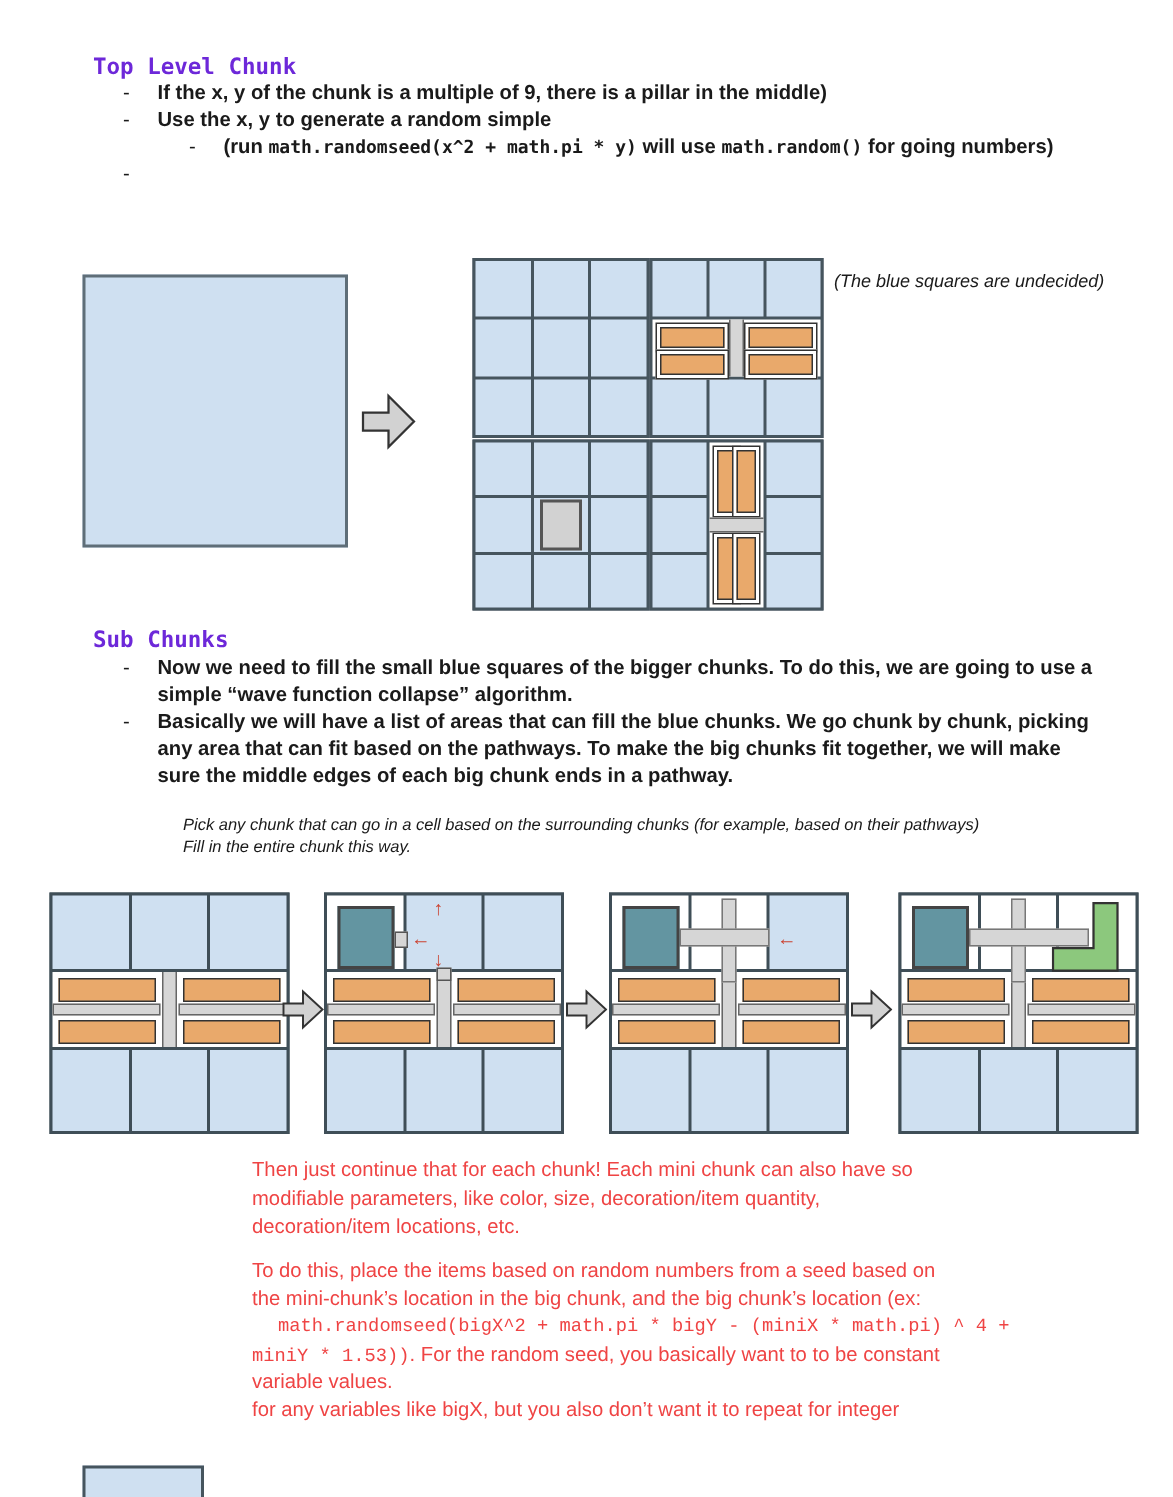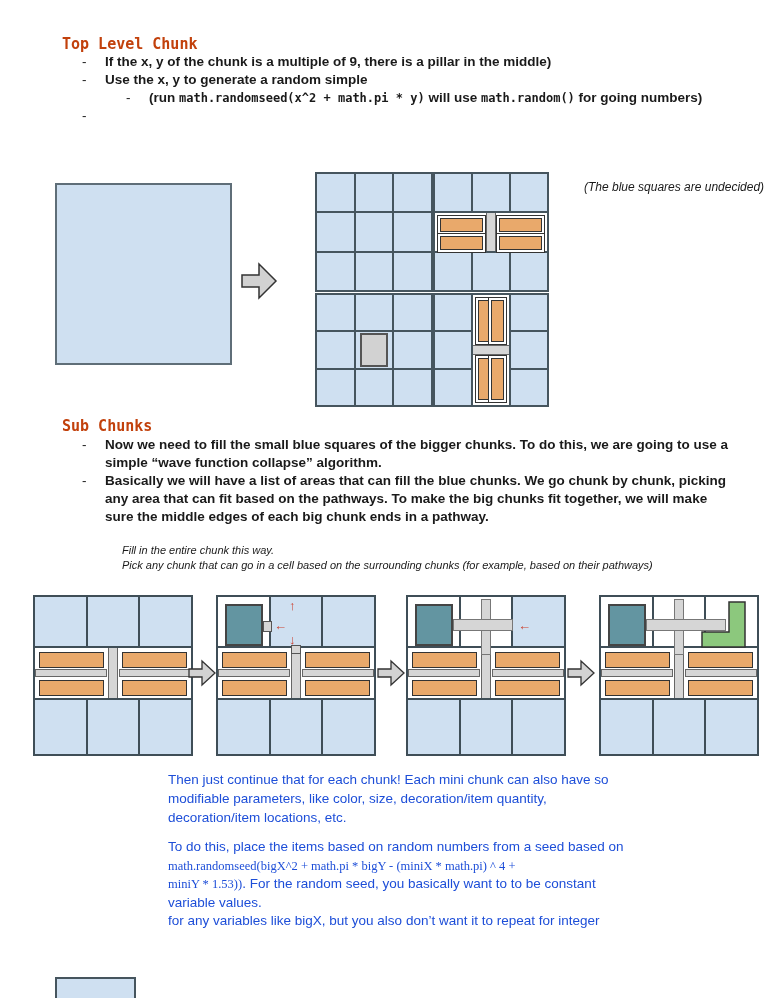--- a/index.html
+++ b/index.html
@@ -1,19 +1,19 @@
 <!DOCTYPE html>
 <html><head>
 <meta charset="utf-8">
 <style>
   html,body{margin:0;padding:0;background:#fff;}
   .page{position:relative;width:782px;height:998px;background:#ffffff;overflow:hidden;
         font-family:"Liberation Sans",sans-serif;color:#111;}
   .h-mono{position:absolute;font-family:"DejaVu Sans Mono","Liberation Mono",monospace;
-          font-weight:bold;font-size:15px;color:#c2410c;}
+          font-weight:bold;font-size:15px;color:#6d28d9;}
   .blist{position:absolute;font-size:13.5px;line-height:18px;color:#1a1a1a;}
   .bullet{display:flex;}
   .bullet .dash{width:23px;flex:none;text-align:left;padding-left:4px;}
   .bullet .btext{white-space:pre-line;font-weight:bold;}
   .sub{margin-left:44px;}
   .icode{font-family:"DejaVu Sans Mono","Liberation Mono",monospace;font-size:12px;}
   .cap-italic{position:absolute;font-style:italic;color:#1a1a1a;}
 
   
   .grid33{position:absolute;display:grid;grid-template-columns:repeat(3,1fr);
@@ -67,24 +67,24 @@
   .path{position:absolute;background:#d6d6d6;border:1px solid #777;box-sizing:border-box;}
   .redarrow{position:absolute;color:#c43;font-size:13px;font-weight:bold;line-height:13px;}
 
   .bigsquare{position:absolute;left:55px;top:183px;width:177px;height:182px;
              background:#cfe0f1;border:2px solid #5f6e78;box-sizing:border-box;}
   .blockarrow{position:absolute;}
   .nextblue{position:absolute;left:55px;top:977px;width:77px;height:30px;
             background:#cfe0f1;border:2px solid #46555e;}
 
   
-  .btxt{position:absolute;left:168px;font-size:13.5px;line-height:19px;color:#1d4ed8;}
+  .btxt{position:absolute;left:168px;font-size:13.5px;line-height:19px;color:#ef4444;}
   .btxt .pre{white-space:pre-line;}
   .p2line{height:18.5px;}
-  .codeline{font-family:Liberation Serif, serif;font-size:12.5px;}
+  .codeline{font-family:Liberation Mono, monospace;font-size:12.5px;text-align:right;}
 </style>
 </head>
 <body>
 
 <div class="page">
 
   <div class="h-mono" style="left:62px;top:35px;">Top Level Chunk</div>
 
   <div class="blist" style="left:78px;top:53px;width:676px;">
     <div class="bullet">
@@ -177,41 +177,41 @@
       <div class="hstrip1"></div>
     </div>
     <div class="cell"></div>
       <div class="cell"></div>
     <div class="cell"></div>
       <div class="cell"></div>
     <div class="cell"></div>
       <div class="cell"></div>
   </div>
 
-  <div class="cap-italic" style="left:556px;top:180px;font-size:12px;margin-left:28px;">(The blue squares are undecided)</div>
+  <div class="cap-italic" style="left:556px;top:180px;font-size:12px;">(The blue squares are undecided)</div>
 
   <div class="h-mono" style="left:62px;top:417px;">Sub Chunks</div>
 
   <div class="blist" style="left:78px;top:436px;width:676px;">
     <div class="bullet">
       <span class="dash">-</span>
       <span class="btext">Now we need to fill the small blue squares of the bigger chunks. To do this, we are going to use a
 simple “wave function collapse” algorithm.</span>
     </div>
     <div class="bullet">
       <span class="dash">-</span>
       <span class="btext">Basically we will have a list of areas that can fill the blue chunks. We go chunk by chunk, picking
 any area that can fit based on the pathways. To make the big chunks fit together, we will make
 sure the middle edges of each big chunk ends in a pathway.</span>
     </div>
   </div>
 
   <div class="cap-italic" style="left:122px;top:543px;font-size:11px;line-height:15px;">
+    <div>Pick any chunk that can go in a cell based on the surrounding chunks (for example, based on their pathways)</div>
     <div>Fill in the entire chunk this way.</div>
-    <div>Pick any chunk that can go in a cell based on the surrounding chunks (for example, based on their pathways)</div>
   </div>
 
   <div class="panel" style="left:33px;top:595px;">
     <div class="cell"></div>
       <div class="cell"></div>
       <div class="cell"></div>
     <div class="band2">
       <div class="orect tl"></div>
         <div class="orect tr"></div>
       <div class="orect bl"></div>
@@ -308,20 +308,21 @@
   </div>
 
   <div class="btxt" style="top:770px;width:505px;">
     <div class="pre">Then just continue that for each chunk! Each mini chunk can also have so
 modifiable parameters, like color, size, decoration/item quantity,
 decoration/item locations, etc.</div>
   </div>
 
   <div class="btxt" style="top:838px;width:505px;line-height:18.5px;">
     <div class="p2line">To do this, place the items based on random numbers from a seed based on</div>
+    <div class="p2line">the mini-chunk’s location in the big chunk, and the big chunk’s location (ex:</div>
     <div class="p2line codeline">math.randomseed(bigX^2 + math.pi * bigY - (miniX * math.pi) ^ 4 +</div>
     <div class="p2line"><span class="codeline">miniY * 1.53))</span><span>. For the random seed, you basically want to to be constant</span></div>
     <div class="p2line">variable values.</div>
     <div class="p2line">for any variables like bigX, but you also don’t want it to repeat for integer</div>
   </div>
 
   <div class="nextblue"></div>
 
 </div>
 

